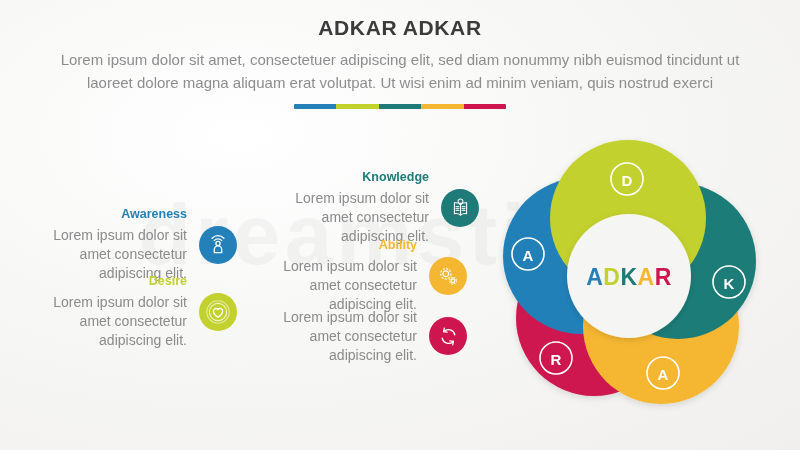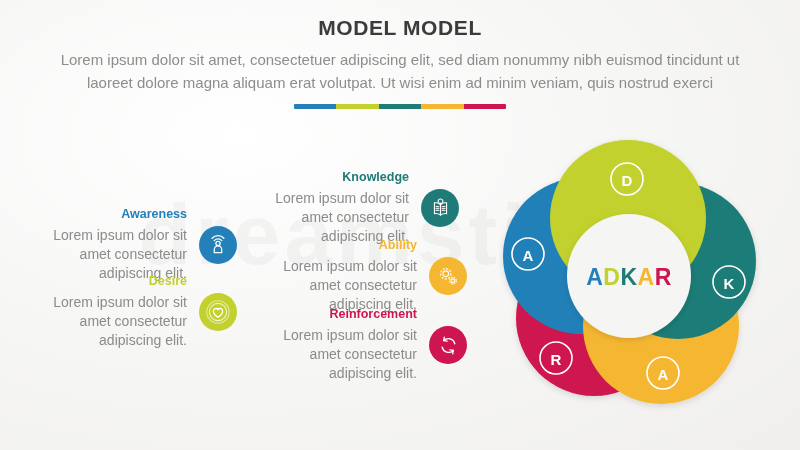--- a/index.html
+++ b/index.html
@@ -56,21 +56,21 @@
   .badge {
     width:38px; height:38px;
     border-radius:50%;
     flex:0 0 38px;
     display:flex; align-items:center; justify-content:center;
   }
   .badge svg { display:block; }
 
   .it-awareness     { top:48px;  left:22px;  }
   .it-desire        { top:115px; left:22px;  }
-  .it-knowledge     { top:11px;  left:244px; }
+  .it-knowledge     { top:11px;  left:264px; }
   .it-ability       { top:79px;  left:252px; }
   .it-reinforcement { top:148px; left:252px; }
 
   
   .venn { position:absolute; left:478px; top:128px; width:310px; height:300px; }
   .venn svg { display:block; }
 
   .vl { font-size:15px; font-weight:bold; fill:#ffffff; }
   .center-word { font-size:23px; font-weight:bold; letter-spacing:.5px; }
 
@@ -82,21 +82,21 @@
     letter-spacing:4px; text-align:center; pointer-events:none;
     font-weight:bold;
   }
 </style>
 </head>
 <body>
 
 <div class="wm">dreamstime</div>
 
 <div class="header">
-  <div class="title">MODEL MODEL</div>
+  <div class="title">ADKAR ADKAR</div>
   <div class="subtitle">Lorem ipsum dolor sit amet, consectetuer adipiscing elit, sed diam nonummy nibh euismod tincidunt ut laoreet dolore magna aliquam erat volutpat. Ut wisi enim ad minim veniam, quis nostrud exerci</div>
   <div class="rule">
     <span style="background: rgb(36, 128, 184);"></span>
     <span style="background: rgb(195, 209, 46);"></span>
     <span style="background: rgb(31, 123, 119);"></span>
     <span style="background: rgb(245, 183, 49);"></span>
     <span style="background: rgb(206, 21, 79);"></span>
   </div>
 </div>
 
@@ -161,21 +161,20 @@
         <g transform="translate(17.6,17.4)">
           <circle cx="0" cy="0" r="1.9"></circle>
           <circle cx="0" cy="0" r="3.5" stroke-dasharray="1.6 1.2"></circle>
         </g>
       </svg>
     </div>
   </div>
 
   <div class="item it-reinforcement">
     <div class="txt">
-      <div class="lbl" style="color: rgb(206, 21, 79);">Reinforcement</div>
       <div class="desc">Lorem ipsum dolor sit amet consectetur adipiscing elit.</div>
     </div>
     <div class="badge" style="background: rgb(206, 21, 79);">
       <svg width="25" height="25" viewBox="0 0 26 26" fill="none" stroke="#fff" stroke-width="1.35" stroke-linecap="round">
         <path d="M19.6 11.2A7 7 0 0 0 8.1 7.6"></path>
         <path d="M6.4 14.8a7 7 0 0 0 11.5 3.6"></path>
         <path d="M8.6 4.3 8 7.9l3.6.5"></path>
         <path d="M17.4 21.7l.6-3.6-3.6-.5"></path>
       </svg>
     </div>

